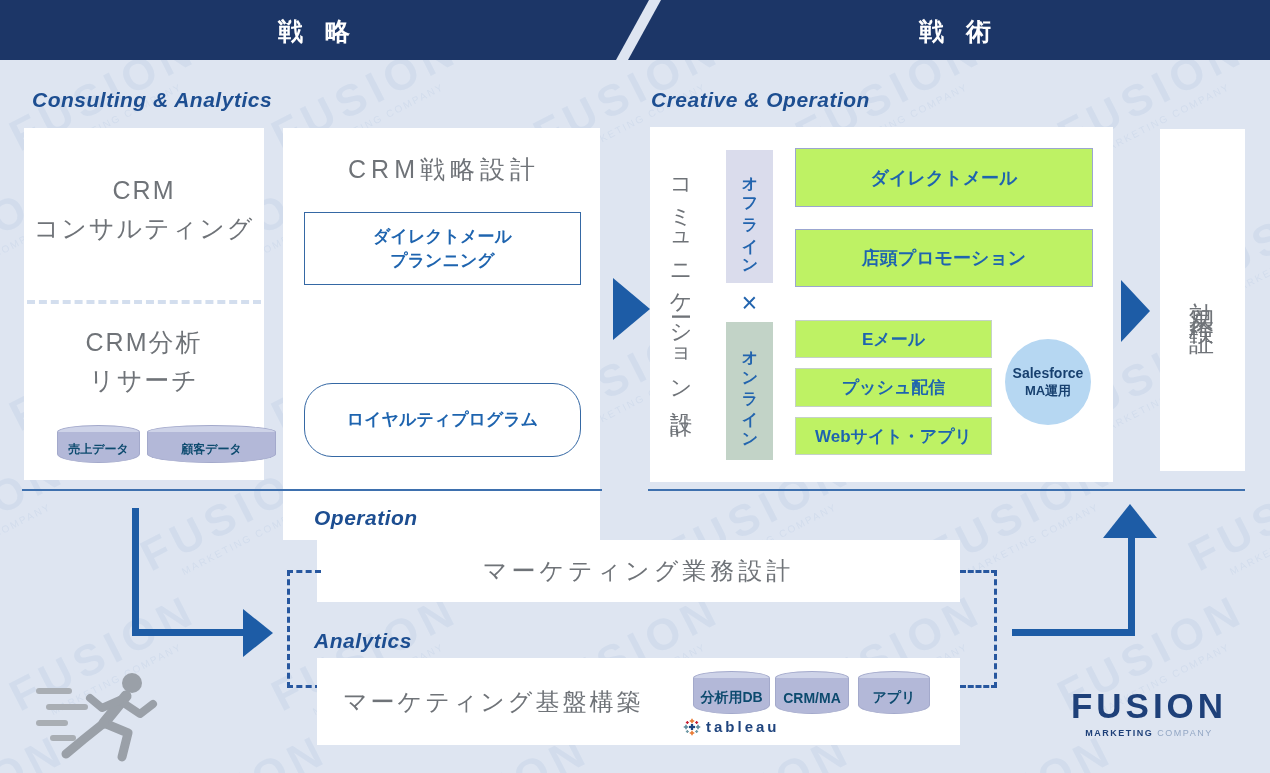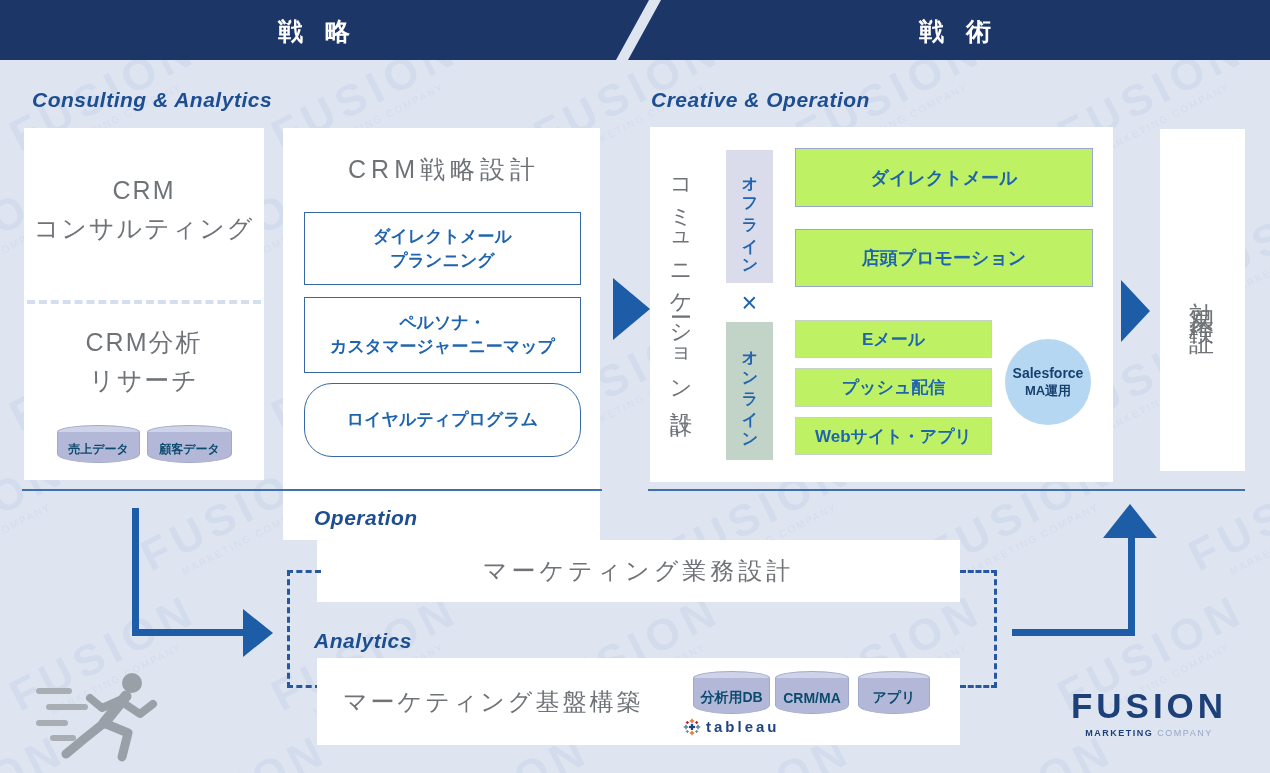--- a/index.html
+++ b/index.html
@@ -286,36 +286,32 @@
     <div class="dash-divider"></div>
     <div class="consult-block" style="top:196px;">
       <div>CRM分析</div>
       <div>リサーチ</div>
     </div>
     <div class="cyl cyl-sm" style="left:33px;top:297px;width:83px;height:38px;">
       <div class="cyl-top"></div>
       <div class="cyl-body"></div>
       <span class="cyl-label">売上データ</span>
     </div>
-    <div class="cyl cyl-sm" style="left:123px;top:297px;width:85px;height:38px;">
+    <div class="cyl cyl-sm" style="left:123px;top:297px;width:85px;height:38px;padding-left:44px;">
       <div class="cyl-top"></div>
       <div class="cyl-body"></div>
       <span class="cyl-label">顧客データ</span>
     </div>
   </div>
 
   <div class="panel" style="left:283px;top:128px;width:317px;height:412px;">
     <div class="sd-title">CRM戦略設計</div>
     <div class="sd-item" style="top:84px;height:73px;">
       <div>ダイレクトメール</div>
       <div>プランニング</div>
-    </div>
-    <div class="sd-item" style="top:169px;height:76px;">
-      <div>ペルソナ・</div>
-      <div>カスタマージャーニーマップ</div>
     </div>
     <div class="sd-item" style="top:255px;height:74px;border-radius:28px;">
       <div>ロイヤルティプログラム</div>
     </div>
   </div>
 
   <div class="tri tri-big" style="left:613px;top:278px;"></div>
 
   <div class="panel" style="left:650px;top:127px;width:463px;height:355px;">
     <div class="comm-title vert">コミュニケーション設計</div>

